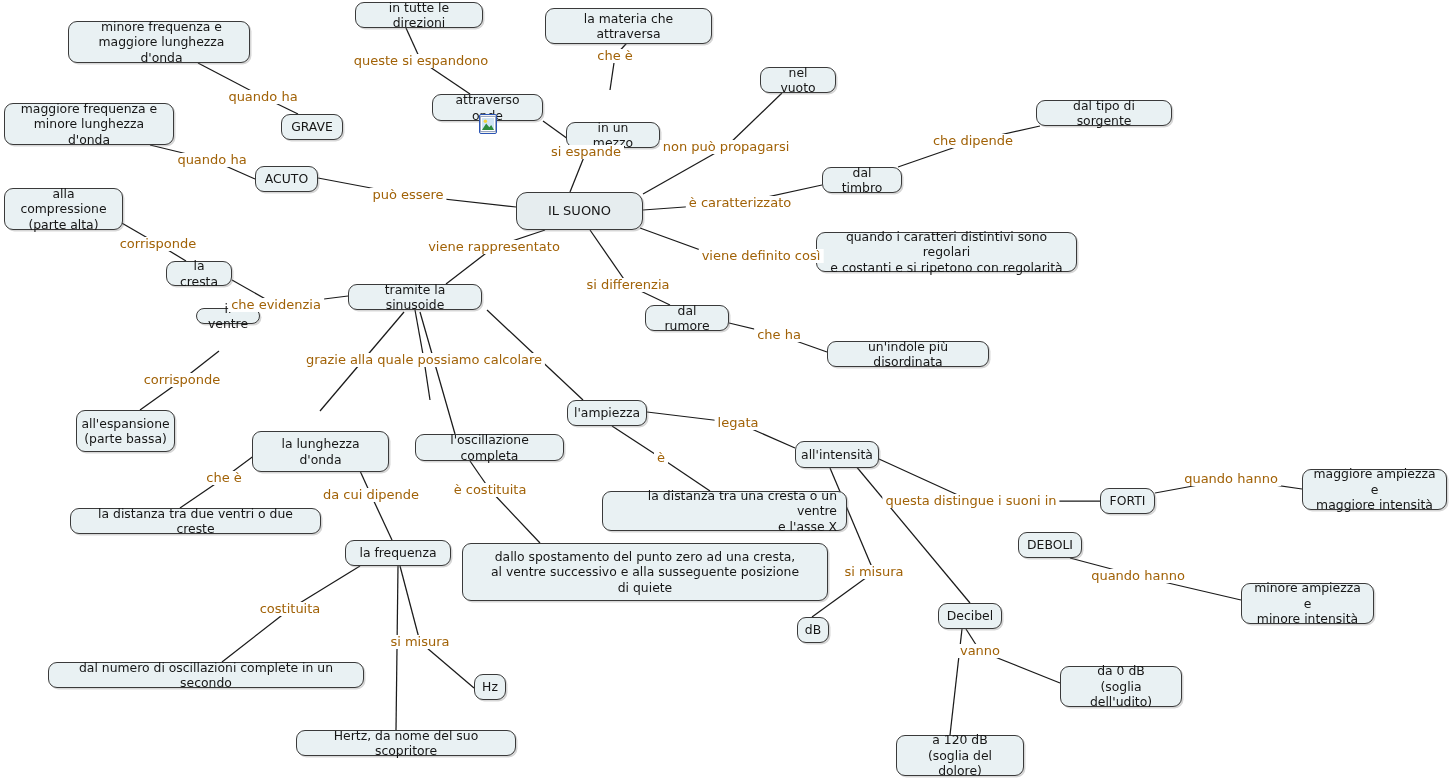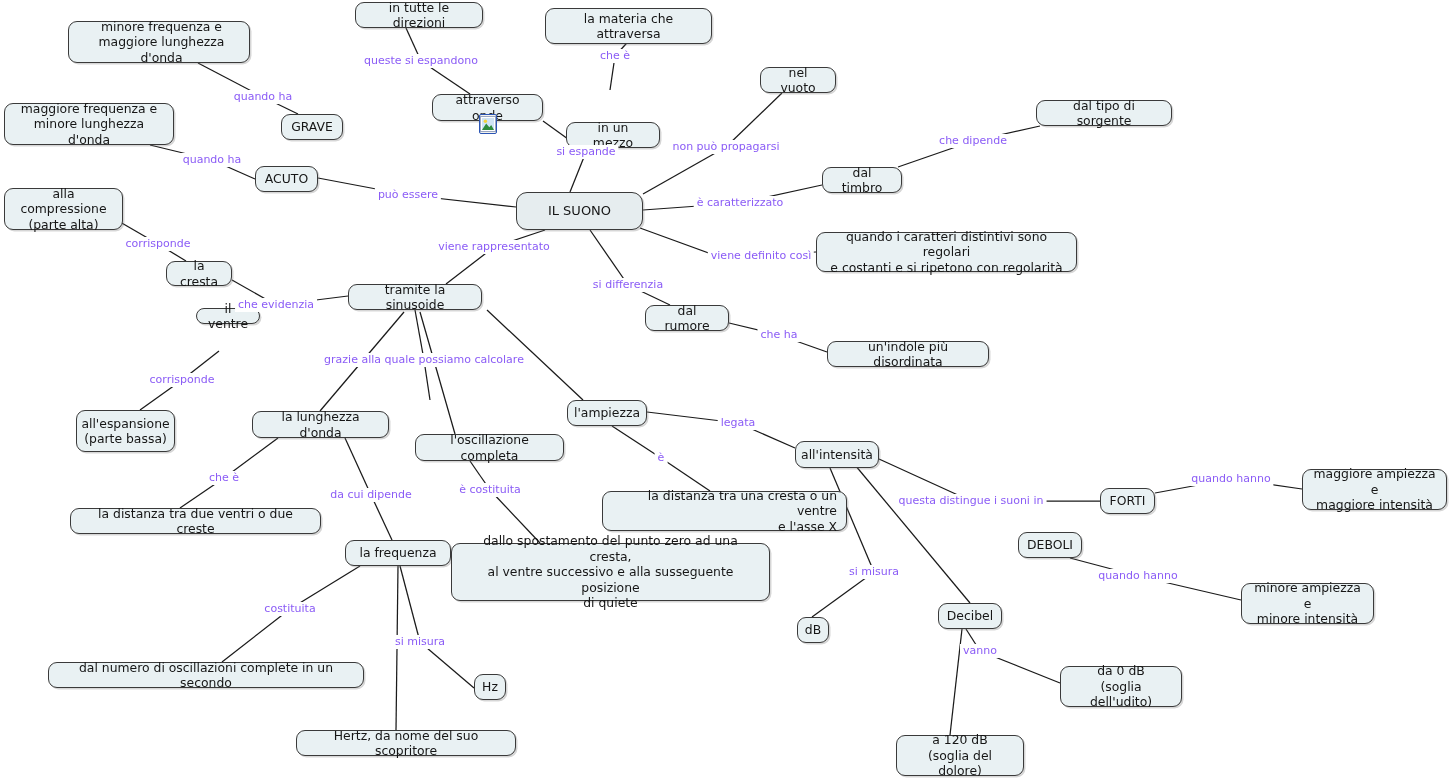--- a/index.html
+++ b/index.html
@@ -39,22 +39,22 @@
     box-shadow:1.5px 1.5px 0 rgba(120,120,120,0.30);
   }
   .node.root{
     background:#e6edef;
     border-width:1.6px;
     border-radius:11px;
     font-size:13px;
   }
   .link-label{
     position:absolute;
-    color:#8b5cf6;
-    font-size:11px;
+    color:#a16207;
+    font-size:13px;
     line-height:14px;
     white-space:nowrap;
     background:transparent;
     transform:translate(-50%,-50%);
   }
   .img-badge{
     position:absolute;
     width:16px;
     height:16px;
     border:1.6px solid #2b55b5;
@@ -153,34 +153,34 @@
 (parte alta)</div>
       <div class="node root" style="left: 516px; top: 192px; width: 127px; height: 38px;">IL SUONO</div>
       <div class="node" style="left: 816px; top: 232px; width: 261px; height: 40px;">quando i caratteri distintivi sono regolari
 e costanti e si ripetono con regolarità</div>
       <div class="node" style="left: 166px; top: 261px; width: 66px; height: 25px;">la cresta</div>
       <div class="node" style="left: 348px; top: 284px; width: 134px; height: 26px;">tramite la sinusoide</div>
       <div class="node" style="left: 645px; top: 305px; width: 84px; height: 26px;">dal rumore</div>
       <div class="node" style="left: 196px; top: 308px; width: 64px; height: 16px;">il ventre</div>
       <div class="node" style="left: 827px; top: 341px; width: 162px; height: 26px;">un'indole più disordinata</div>
       <div class="node" style="left: 567px; top: 400px; width: 80px; height: 26px;">l'ampiezza</div>
-      <div class="node" style="left: 252px; top: 411px; width: 137px; height: 27px;">la lunghezza d'onda</div>
+      <div class="node" style="left: 252px; top: 431px; width: 137px; height: 41px;">la lunghezza d'onda</div>
       <div class="node" style="left: 76px; top: 410px; width: 99px; height: 42px;">all'espansione
 (parte bassa)</div>
       <div class="node" style="left: 415px; top: 434px; width: 149px; height: 27px;">l'oscillazione completa</div>
       <div class="node" style="left: 795px; top: 441px; width: 84px; height: 27px;">all'intensità</div>
       <div class="node" style="left: 1302px; top: 469px; width: 145px; height: 41px;">maggiore ampiezza e
 maggiore intensità</div>
       <div class="node" style="left: 602px; top: 491px; width: 245px; height: 40px; text-align: right;">la distanza tra una cresta o un ventre
 e l'asse X</div>
       <div class="node" style="left: 1100px; top: 488px; width: 55px; height: 26px;">FORTI</div>
       <div class="node" style="left: 70px; top: 508px; width: 251px; height: 26px;">la distanza tra due ventri o due creste</div>
       <div class="node" style="left: 1018px; top: 532px; width: 64px; height: 26px;">DEBOLI</div>
       <div class="node" style="left: 345px; top: 540px; width: 106px; height: 26px;">la frequenza</div>
-      <div class="node" style="left: 451px; top: 543px; width: 319px; height: 58px;">dallo spostamento del punto zero ad una cresta,
+      <div class="node" style="left: 462px; top: 543px; width: 366px; height: 58px;">dallo spostamento del punto zero ad una cresta,
 al ventre successivo e alla susseguente posizione
 di quiete</div>
       <div class="node" style="left: 1241px; top: 583px; width: 133px; height: 41px;">minore ampiezza e
 minore intensità</div>
       <div class="node" style="left: 938px; top: 603px; width: 64px; height: 26px;">Decibel</div>
       <div class="node" style="left: 797px; top: 617px; width: 32px; height: 26px;">dB</div>
       <div class="node" style="left: 48px; top: 662px; width: 316px; height: 26px;">dal numero di oscillazioni complete in un secondo</div>
       <div class="node" style="left: 474px; top: 674px; width: 32px; height: 26px;">Hz</div>
       <div class="node" style="left: 1060px; top: 666px; width: 122px; height: 41px;">da 0 dB
 (soglia dell'udito)</div>

